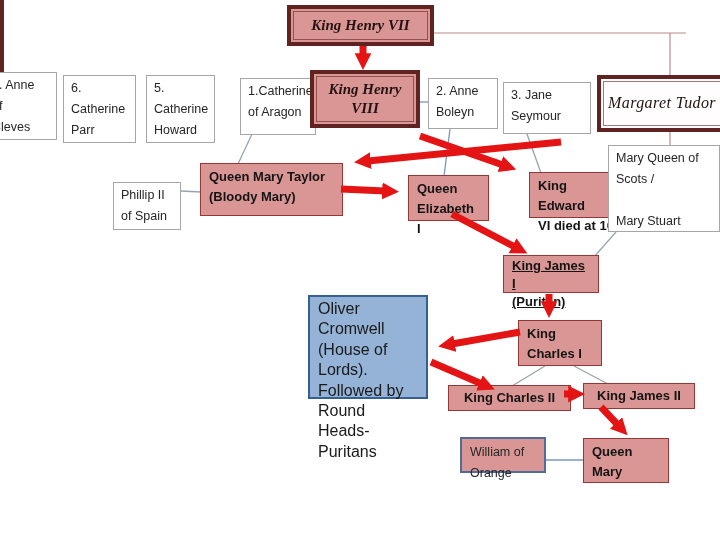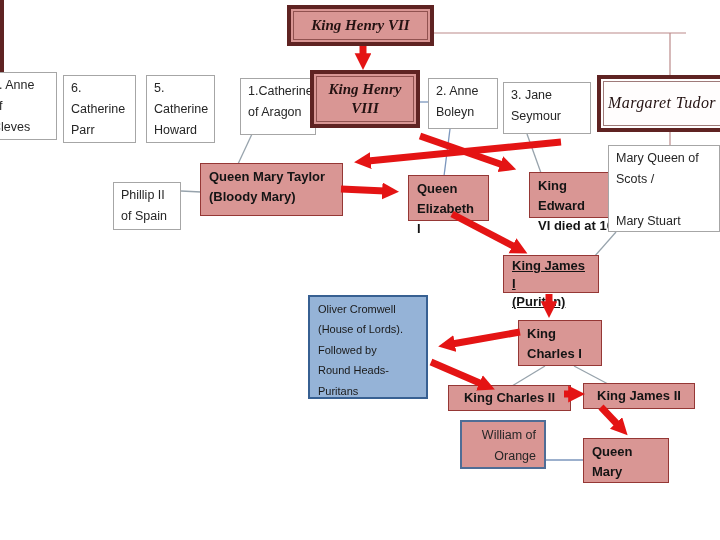--- a/index.html
+++ b/index.html
@@ -34,21 +34,21 @@
   .center{display:flex;align-items:center;justify-content:center;text-align:center;padding:0;}
   .royal{
     background:var(--pink);border:4px solid var(--maroon);
     outline:1px solid rgba(95,35,34,.6);outline-offset:-7px;
     font:italic 700 15px/1.3 "Liberation Serif",serif;color:#241212;
     display:flex;align-items:center;justify-content:center;text-align:center;
   }
   .royal.white{background:#fffdfd;font-weight:400;font-size:16px;letter-spacing:.4px;}
   .blue{
     background:var(--blue-fill);border:2px solid var(--blue-border);
-    font-size:11px;line-height:20.4px;padding:2px 8px;color:#1a1a1a;
+    font-size:16px;line-height:20.4px;padding:2px 8px;color:#1a1a1a;
   }
   .william{background:var(--pink);border:2px solid var(--steel-border);padding:3px 8px;}
   .taC{}
   .ln-gray{stroke:var(--ln-gray);stroke-width:1.3;}
   .ln-blue{stroke:var(--ln-blue);stroke-width:1.3;}
   .ln-pink{stroke:var(--ln-pink);stroke-width:1.2;}
   .arrow{stroke:var(--arrow-red);stroke-width:7;fill:none;}
   #left-bar{position:absolute;left:0;top:0;width:4px;height:76px;background:var(--maroon);}
 </style>
 </head>
@@ -128,21 +128,21 @@
 Round Heads-
 Puritans</div>
 
   <div class="node pink" style="left:518px;top:320px;width:84px;height:46px;">King
 Charles I</div>
 
   <div class="node pink center" style="left:448px;top:385px;width:123px;height:26px;">King Charles II</div>
 
   <div class="node pink center" style="left:583px;top:383px;width:112px;height:26px;">King James II</div>
 
-  <div class="node william" style="left:460px;top:420px;width:86px;height:49px;text-align:right;">William of
+  <div class="node william" style="left:460px;top:437px;width:86px;height:36px;">William of
 Orange</div>
 
   <div class="node pink" style="left:583px;top:438px;width:86px;height:45px;">Queen
 Mary</div>
 
   <svg class="layer" width="720" height="540">
     <defs>
       <marker id="ah" markerWidth="3" markerHeight="2.6" refX="0.4" refY="1.2" orient="auto" markerUnits="strokeWidth">
         <path d="M0,0 L2.4,1.2 L0,2.4 z" fill="#e41414"></path>
       </marker>

